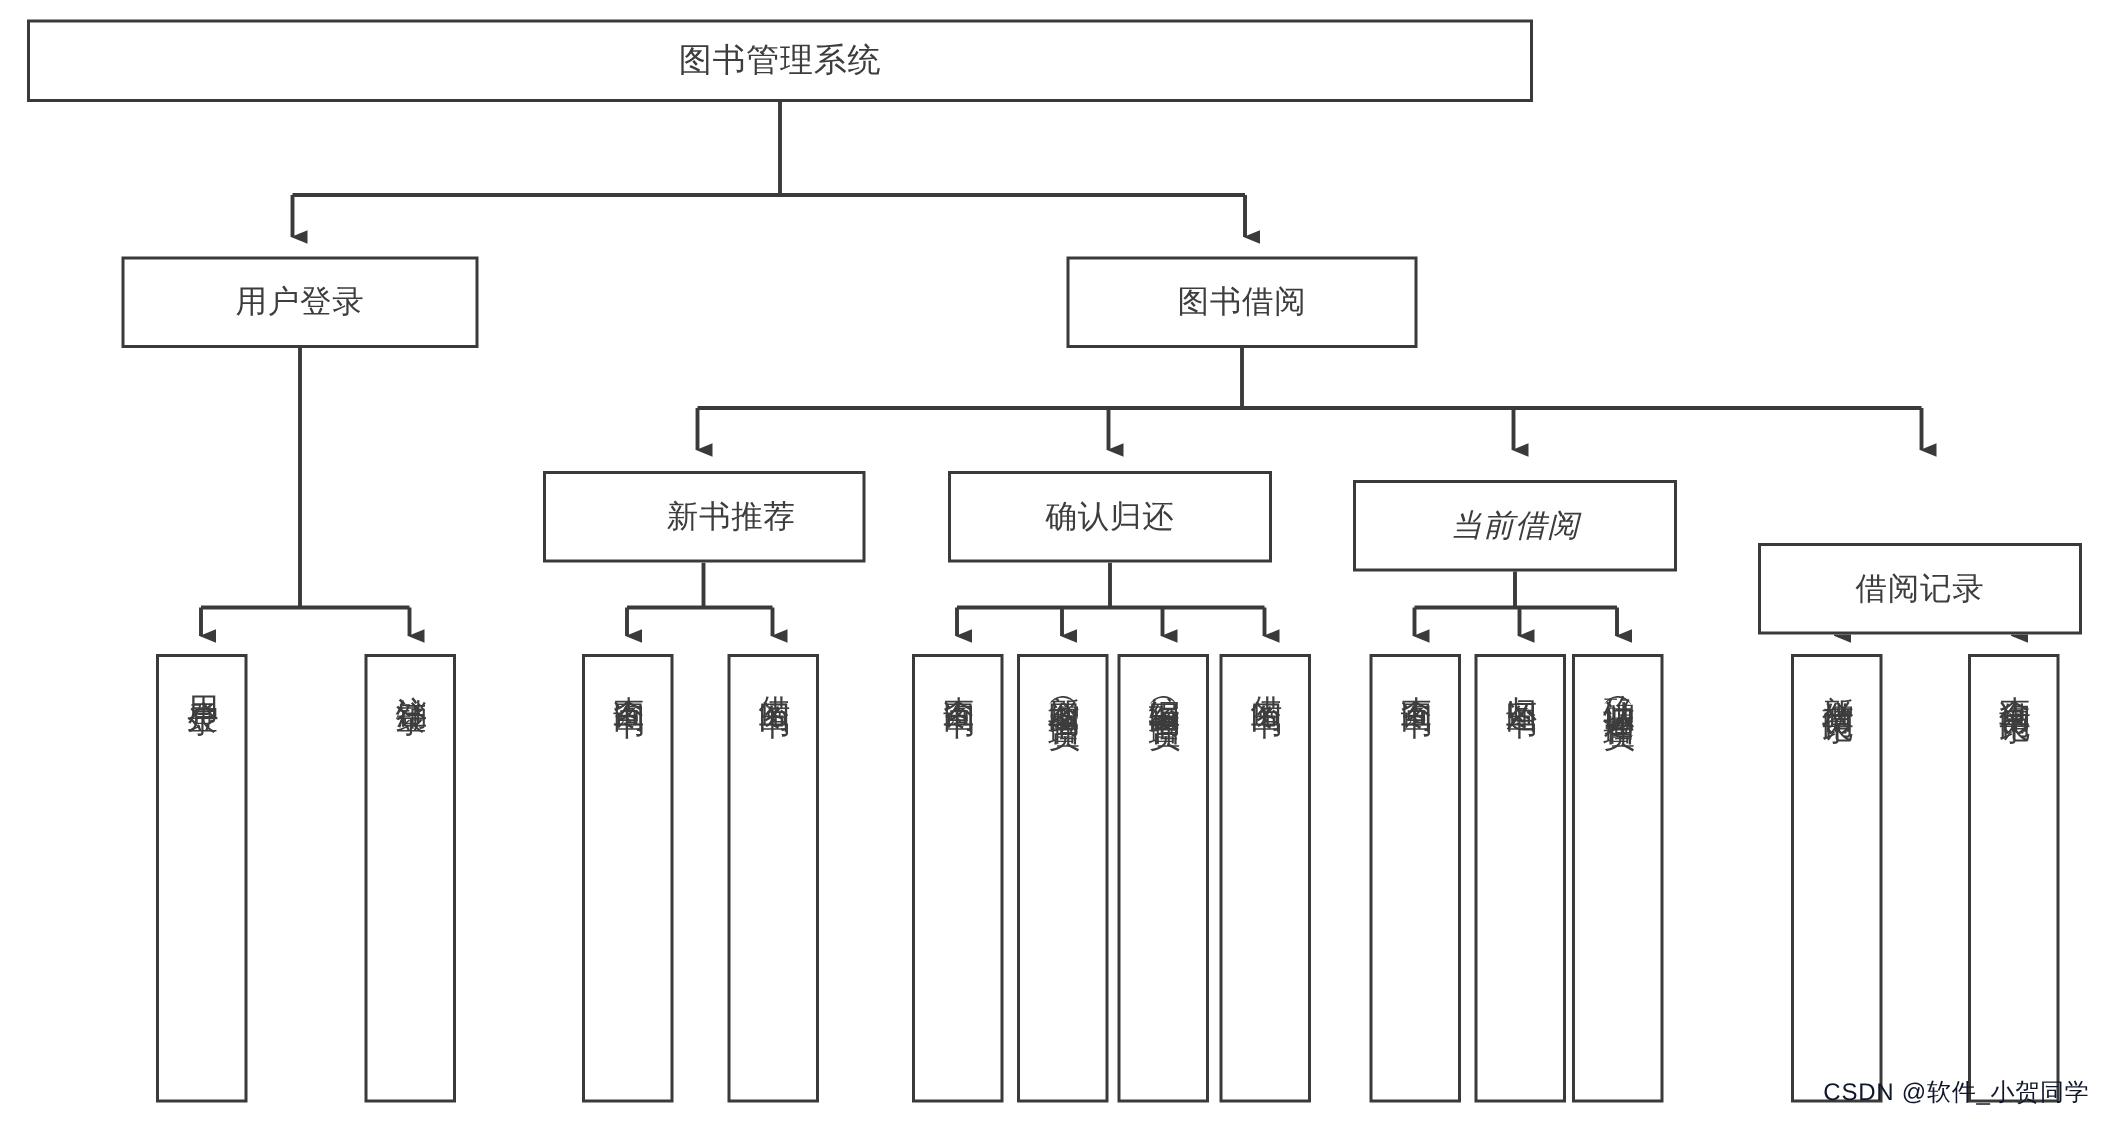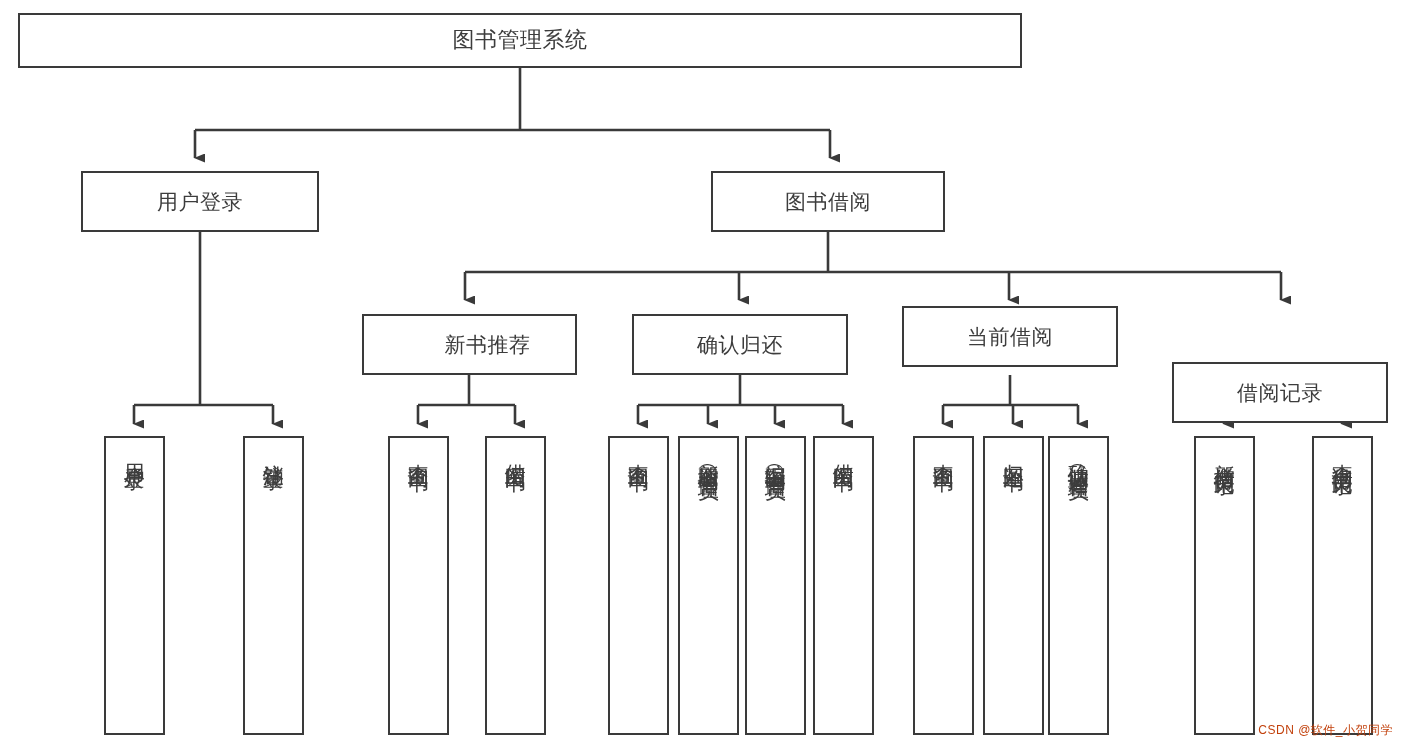--- a/index.html
+++ b/index.html
@@ -63,22 +63,22 @@
     text-orientation: upright;
     font-size: 21px;
     line-height: 1.12;
     letter-spacing: 2.5px;
     white-space: nowrap;
   }
   .watermark {
     position: absolute;
     right: 12px;
     bottom: 8px;
-    font-size: 12px;
-    color: #c2410c;
+    font-size: 16px;
+    color: #0f172a;
     letter-spacing: 0.5px;
     z-index: 5;
     white-space: nowrap;
   }
 </style>
 </head>
 <body>
 
 <div id="canvas">
 
@@ -145,21 +145,21 @@
   </div>
 
   <div class="node horizontal" style="left:362px; top:314px; width:215px; height:61px;padding-left:36px;">
     <span class="label">新书推荐</span>
   </div>
 
   <div class="node horizontal" style="left:632px; top:314px; width:216px; height:61px;">
     <span class="label">确认归还</span>
   </div>
 
-  <div class="node horizontal" style="left:902px; top:306px; width:216px; height:61px;">
+  <div class="node horizontal" style="left:902px; top:320px; width:216px; height:61px;font-style:italic;">
     <span class="label">当前借阅</span>
   </div>
 
   <div class="node horizontal" style="left:1172px; top:314px; width:216px; height:61px;margin-top:48px;">
     <span class="label">借阅记录</span>
   </div>
 
   <div class="node vertical" style="left:104px; top:436px; width:61px; height:299px;">
     <span class="label">用户登录</span>
   </div>

